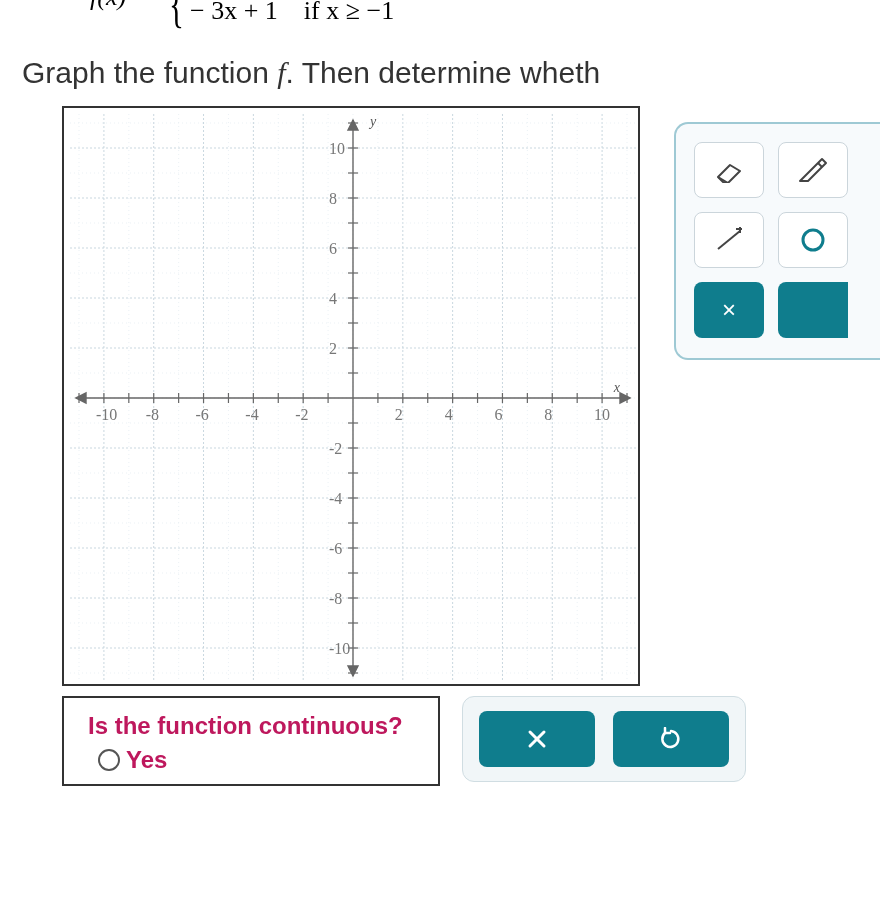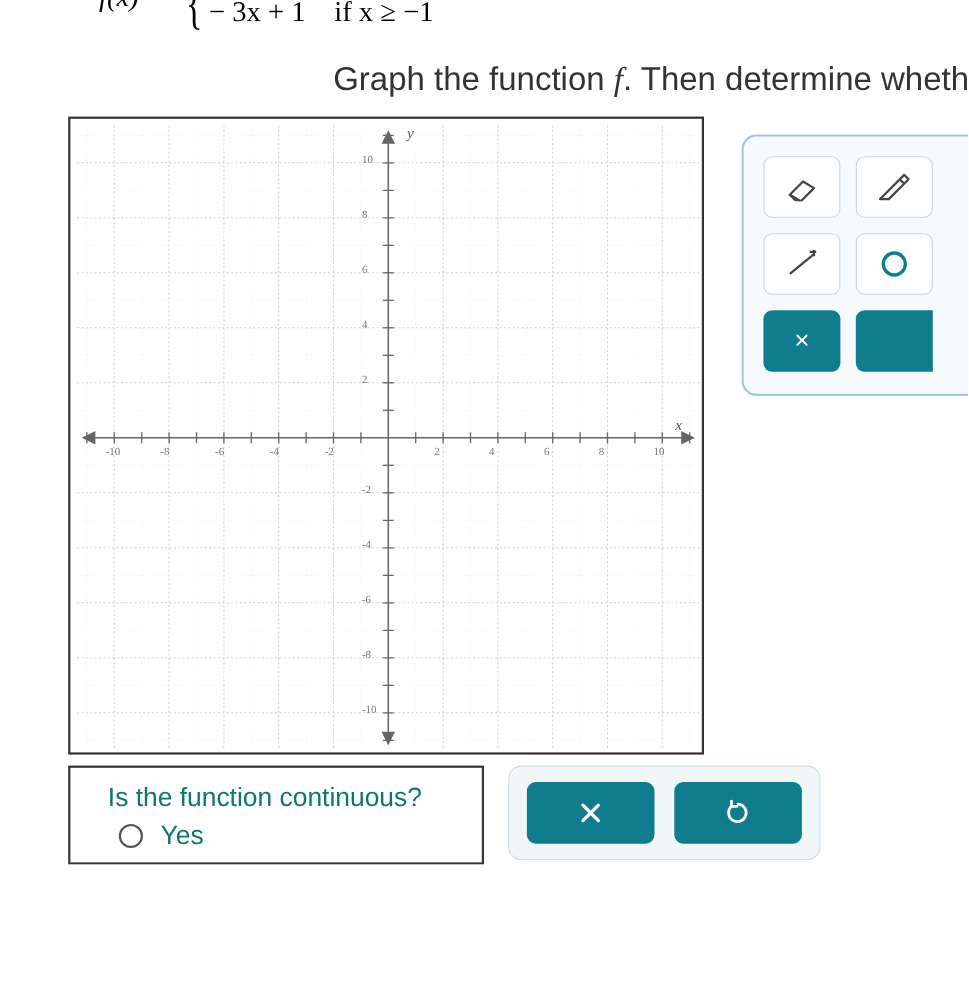--- a/index.html
+++ b/index.html
@@ -38,21 +38,20 @@
     position: absolute;
     left: 100px;
     top: 4px;
     white-space: nowrap;
   }
   .prompt {
     font-size: 30px;
     color: #333;
     margin: 14px 0 16px 22px;
     white-space: nowrap;
-    text-align: right;
   }
   .prompt .fi { font-style: italic; font-family: "Times New Roman", serif; }
   .workrow {
     display: flex;
     align-items: flex-start;
     gap: 34px;
     margin-left: 62px;
   }
   .graph-wrap { display: flex; flex-direction: column; }
   .graph {
@@ -68,21 +67,21 @@
     font-family: "Times New Roman", serif;
     font-style: italic;
     font-size: 14px;
     color: #555;
   }
   .ylab { left: 306px; top: 6px; }
   .xlab { right: 18px; top: 272px; }
   .tick-label {
     position: absolute;
     font-family: "Times New Roman", serif;
-    font-size: 10px;
+    font-size: 16px;
     color: #777;
     text-align: right;
   }
   .toolbox {
     margin-top: 16px;
     width: 206px;
     background: #f7fafc;
     border: 2px solid #9ec9d4;
     border-radius: 14px;
     padding: 18px 18px 20px 18px;
@@ -121,29 +120,30 @@
     grid-column: 2;
     grid-row: 3;
     background: #0f7d8d;
     border-radius: 8px;
     border-top-right-radius: 0;
     border-bottom-right-radius: 0;
   }
   .question-box {
     width: 378px;
     border: 2px solid #333;
-    padding: 14px 18px 10px 34px;
+    padding: 14px 18px 10px 24px;
     margin-top: 10px;
     font-size: 24px;
-    color: #0f766e;
+    color: #be185d;
+    font-weight: bold;
   }
   .radio-row {
     display: flex;
     align-items: center;
-    gap: 16px;
+    gap: 6px;
     margin-top: 6px;
     margin-left: 10px;
   }
   .radio {
     width: 22px;
     height: 22px;
     border: 2px solid #555;
     border-radius: 50%;
     display: inline-block;
   }

